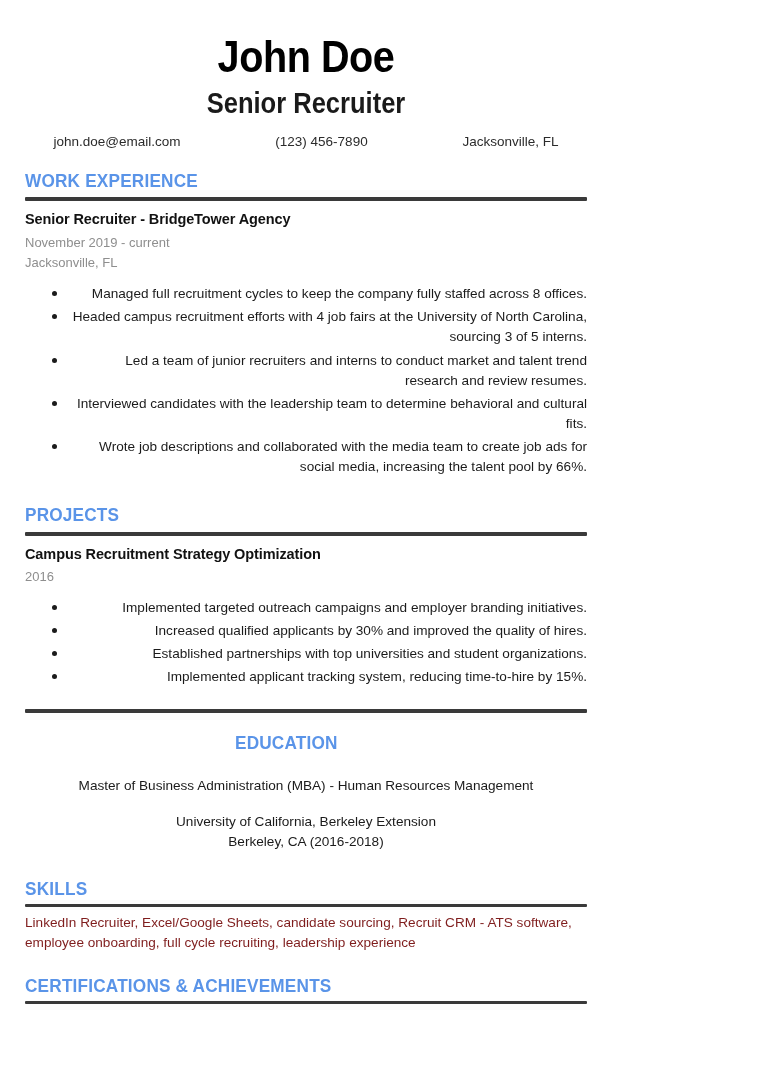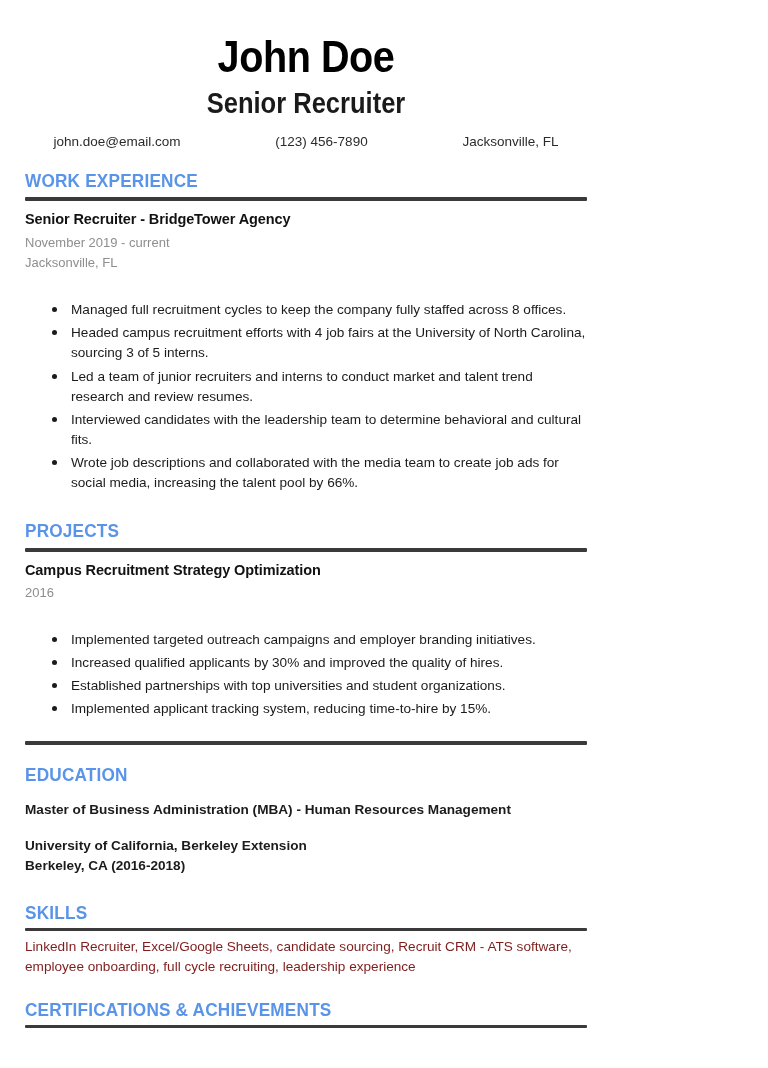--- a/index.html
+++ b/index.html
@@ -105,22 +105,23 @@
     color: #8e8e8e;
     line-height: 1.45;
     margin-top: 5px;
   }
   .entry-meta.tight {
     margin-top: 2px;
   }
 
   ul.bullets {
     list-style: none;
-    margin: 27px 0 0 0;
+    margin: 11px 0 0 0;
     padding: 0 0 0 22px;
+    text-align: right;
   }
   ul.bullets li {
     position: relative;
     padding-left: 24px;
     font-size: 13.6px;
     line-height: 1.48;
     color: #1b1b1b;
     margin-bottom: 3px;
   }
   ul.bullets li::before {
@@ -138,37 +139,37 @@
     font-size: 13.6px;
     line-height: 1.5;
     color: #7f1d1d;
   }
   .edu-line {
     font-size: 13.6px;
     line-height: 1.5;
     color: #1b1b1b;
   }
   .edu-block {
-    margin-top: 16px;
-    font-weight: bold;
+    margin-top: 24px;
   }
   .edu-gap {
     margin-top: 15px;
   }
   .skills-text {
     margin-top: 2px;
     max-width: 660px;
   }
   .section-education .sec-head,
   .section-skills .sec-head,
   .section-certs .sec-head {
     margin-bottom: 0;
   }
   .section-education {
     margin-top: 20px;
+    text-align: center;
   }
   .section-skills {
     margin-top: 26px;
   }
   .section-certs {
     margin-top: 22px;
   }
   .section-certs ul.bullets {
     margin-top: 7px;
   }

